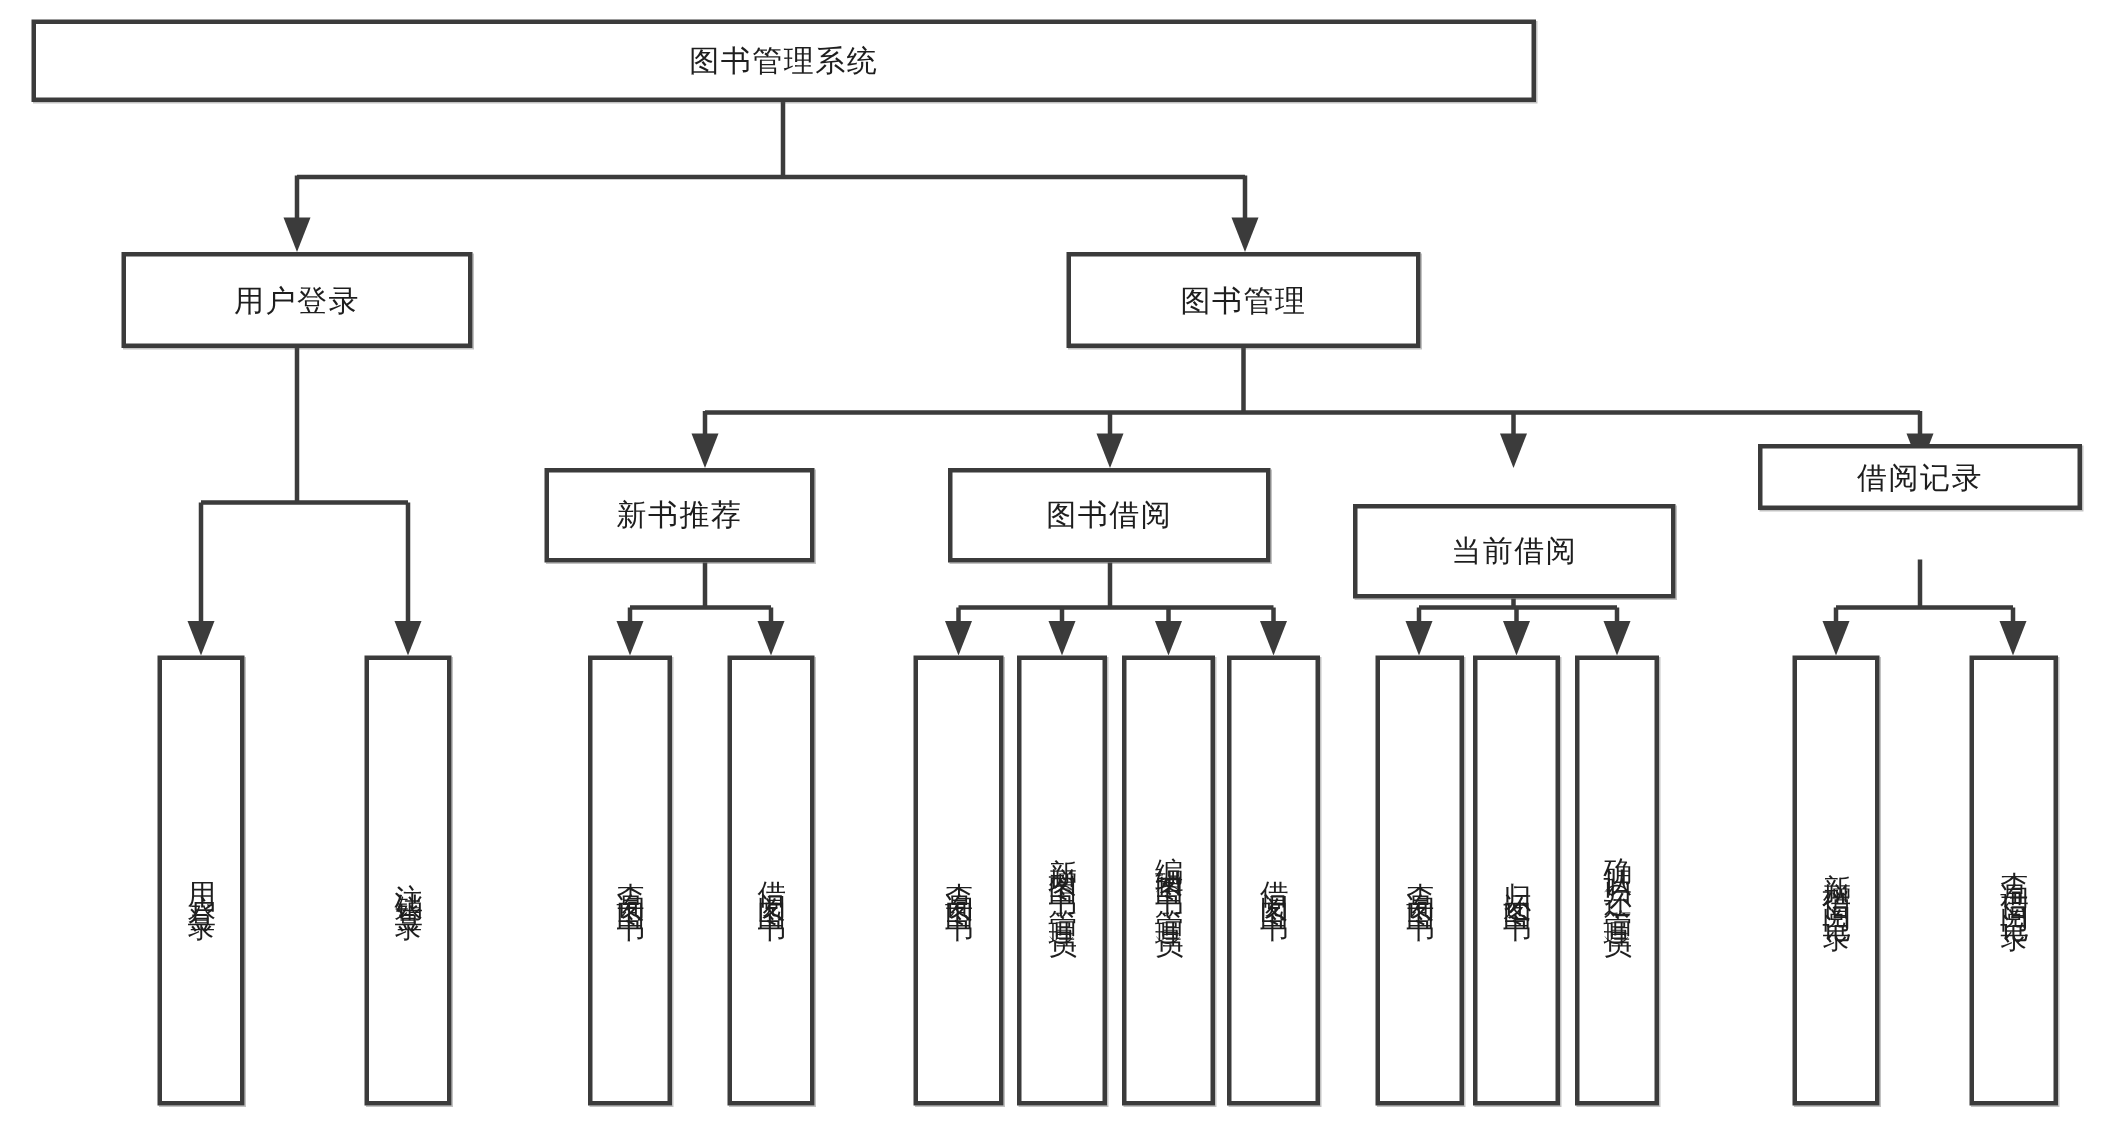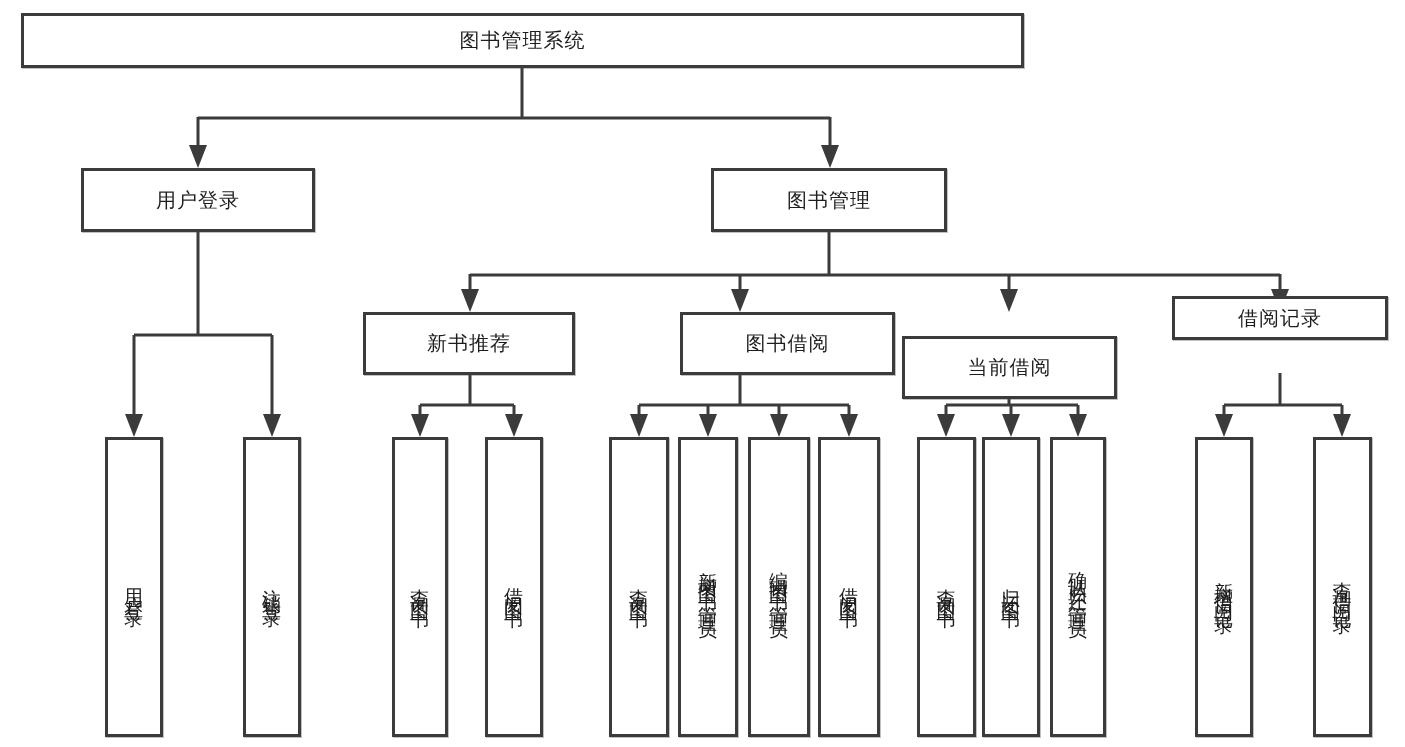--- a/index.html
+++ b/index.html
@@ -92,24 +92,24 @@
     <span class="hlabel">图书管理系统</span>
   </div>
 
   <div class="box" style="left:81px;top:168px;width:234px;height:64px;">
     <span class="hlabel">用户登录</span>
   </div>
   <div class="box" style="left:711px;top:168px;width:236px;height:64px;">
     <span class="hlabel">图书管理</span>
   </div>
 
-  <div class="box" style="left:363px;top:312px;width:212px;height:63px;">
+  <div class="box" style="left:363px;top:312px;width:180px;height:63px;">
     <span class="hlabel">新书推荐</span>
   </div>
-  <div class="box" style="left:632px;top:312px;width:215px;height:63px;margin-left:48px;">
+  <div class="box" style="left:632px;top:312px;width:215px;height:63px;">
     <span class="hlabel">图书借阅</span>
   </div>
   <div class="box" style="left:902px;top:312px;width:215px;height:63px;margin-top:24px;">
     <span class="hlabel">当前借阅</span>
   </div>
   <div class="box" style="left:1172px;top:296px;width:216px;height:44px;">
     <span class="hlabel">借阅记录</span>
   </div>
 
   <div class="box" style="left:105px;top:437px;width:58px;height:300px;">

